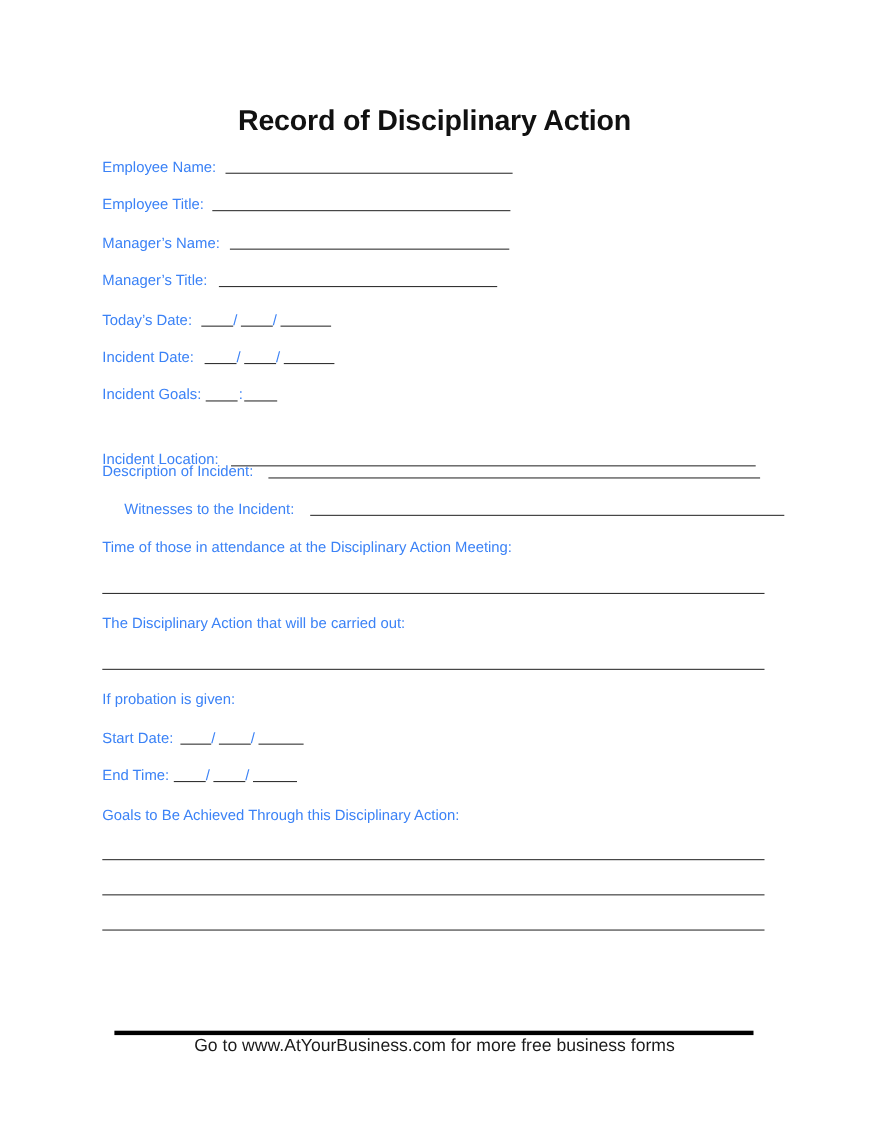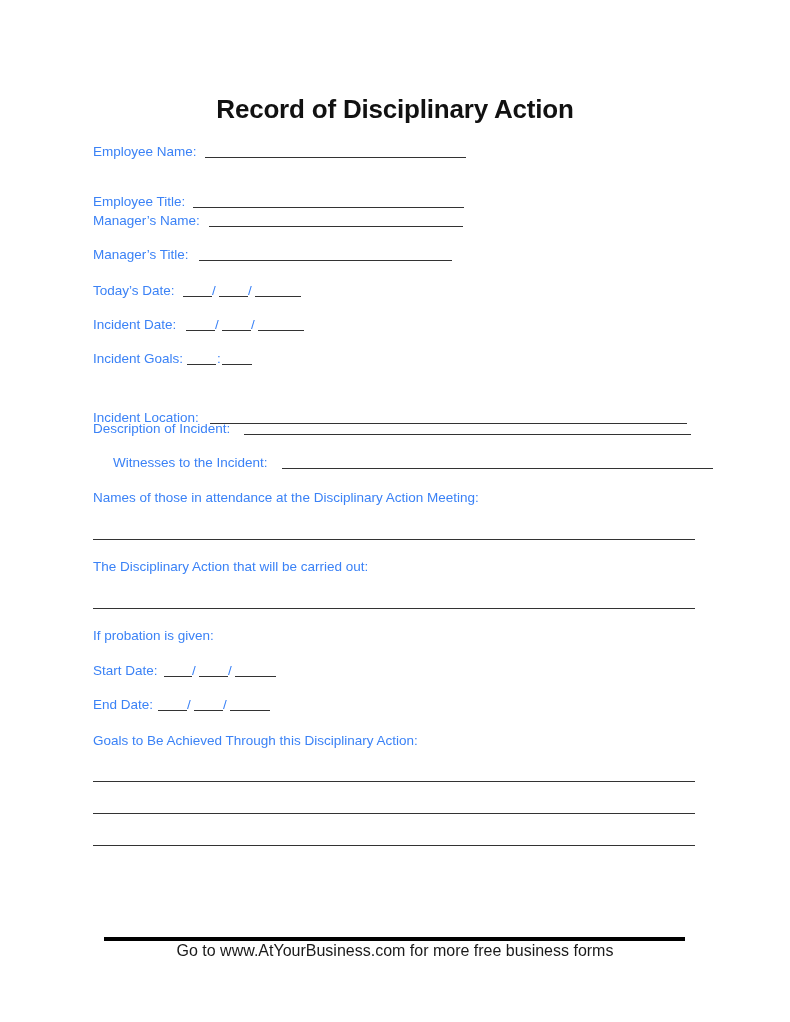--- a/index.html
+++ b/index.html
@@ -82,21 +82,21 @@
 </head>
 <body>
 
 <div class="title">Record of Disciplinary Action</div>
 
 <div class="field" style="top:142px;width:380px;">
   <span class="label">Employee Name:</span>
   <span class="blank" style="left:112px;width:261px;"></span>
 </div>
 
-<div class="field" style="top:176px;width:380px;margin-top:16px;">
+<div class="field" style="top:176px;width:380px;">
   <span class="label">Employee Title:</span>
   <span class="blank" style="left:100px;width:271px;"></span>
 </div>
 
 <div class="field" style="top:211px;width:380px;">
   <span class="label">Manager’s Name:</span>
   <span class="blank" style="left:116px;width:254px;"></span>
 </div>
 
 <div class="field" style="top:245px;width:380px;">
@@ -138,21 +138,21 @@
   <span class="label">Description of Incident:</span>
   <span class="blank" style="left:151px;width:447px;"></span>
 </div>
 
 <div class="field" style="top:453px;width:602px;margin-left:20px;">
   <span class="label">Witnesses to the Incident:</span>
   <span class="blank" style="left:169px;width:431px;"></span>
 </div>
 
 <div class="field" style="top:488px;">
-  <span class="label">Names of those in attendance at the Disciplinary Action Meeting:</span>
+  <span class="label">Time of those in attendance at the Disciplinary Action Meeting:</span>
 </div>
 <div class="full-line" style="top:539px;"></div>
 
 <div class="field" style="top:557px;">
   <span class="label">The Disciplinary Action that will be carried out:</span>
 </div>
 <div class="full-line" style="top:608px;"></div>
 
 <div class="field" style="top:626px;">
   <span class="label">If probation is given:</span>
@@ -161,21 +161,21 @@
 <div class="field" style="top:661px;width:200px;">
   <span class="label">Start Date:</span>
   <span class="seg" style="left:71px;width:28px;"></span>
   <span class="sep" style="left:99px;">/</span>
   <span class="seg" style="left:106px;width:29px;"></span>
   <span class="sep" style="left:135px;">/</span>
   <span class="seg" style="left:142px;width:41px;"></span>
 </div>
 
 <div class="field" style="top:695px;width:200px;">
-  <span class="label">End Date:</span>
+  <span class="label">End Time:</span>
   <span class="seg" style="left:65px;width:29px;"></span>
   <span class="sep" style="left:94px;">/</span>
   <span class="seg" style="left:101px;width:29px;"></span>
   <span class="sep" style="left:130px;">/</span>
   <span class="seg" style="left:137px;width:40px;"></span>
 </div>
 
 <div class="field" style="top:731px;">
   <span class="label">Goals to Be Achieved Through this Disciplinary Action:</span>
 </div>

